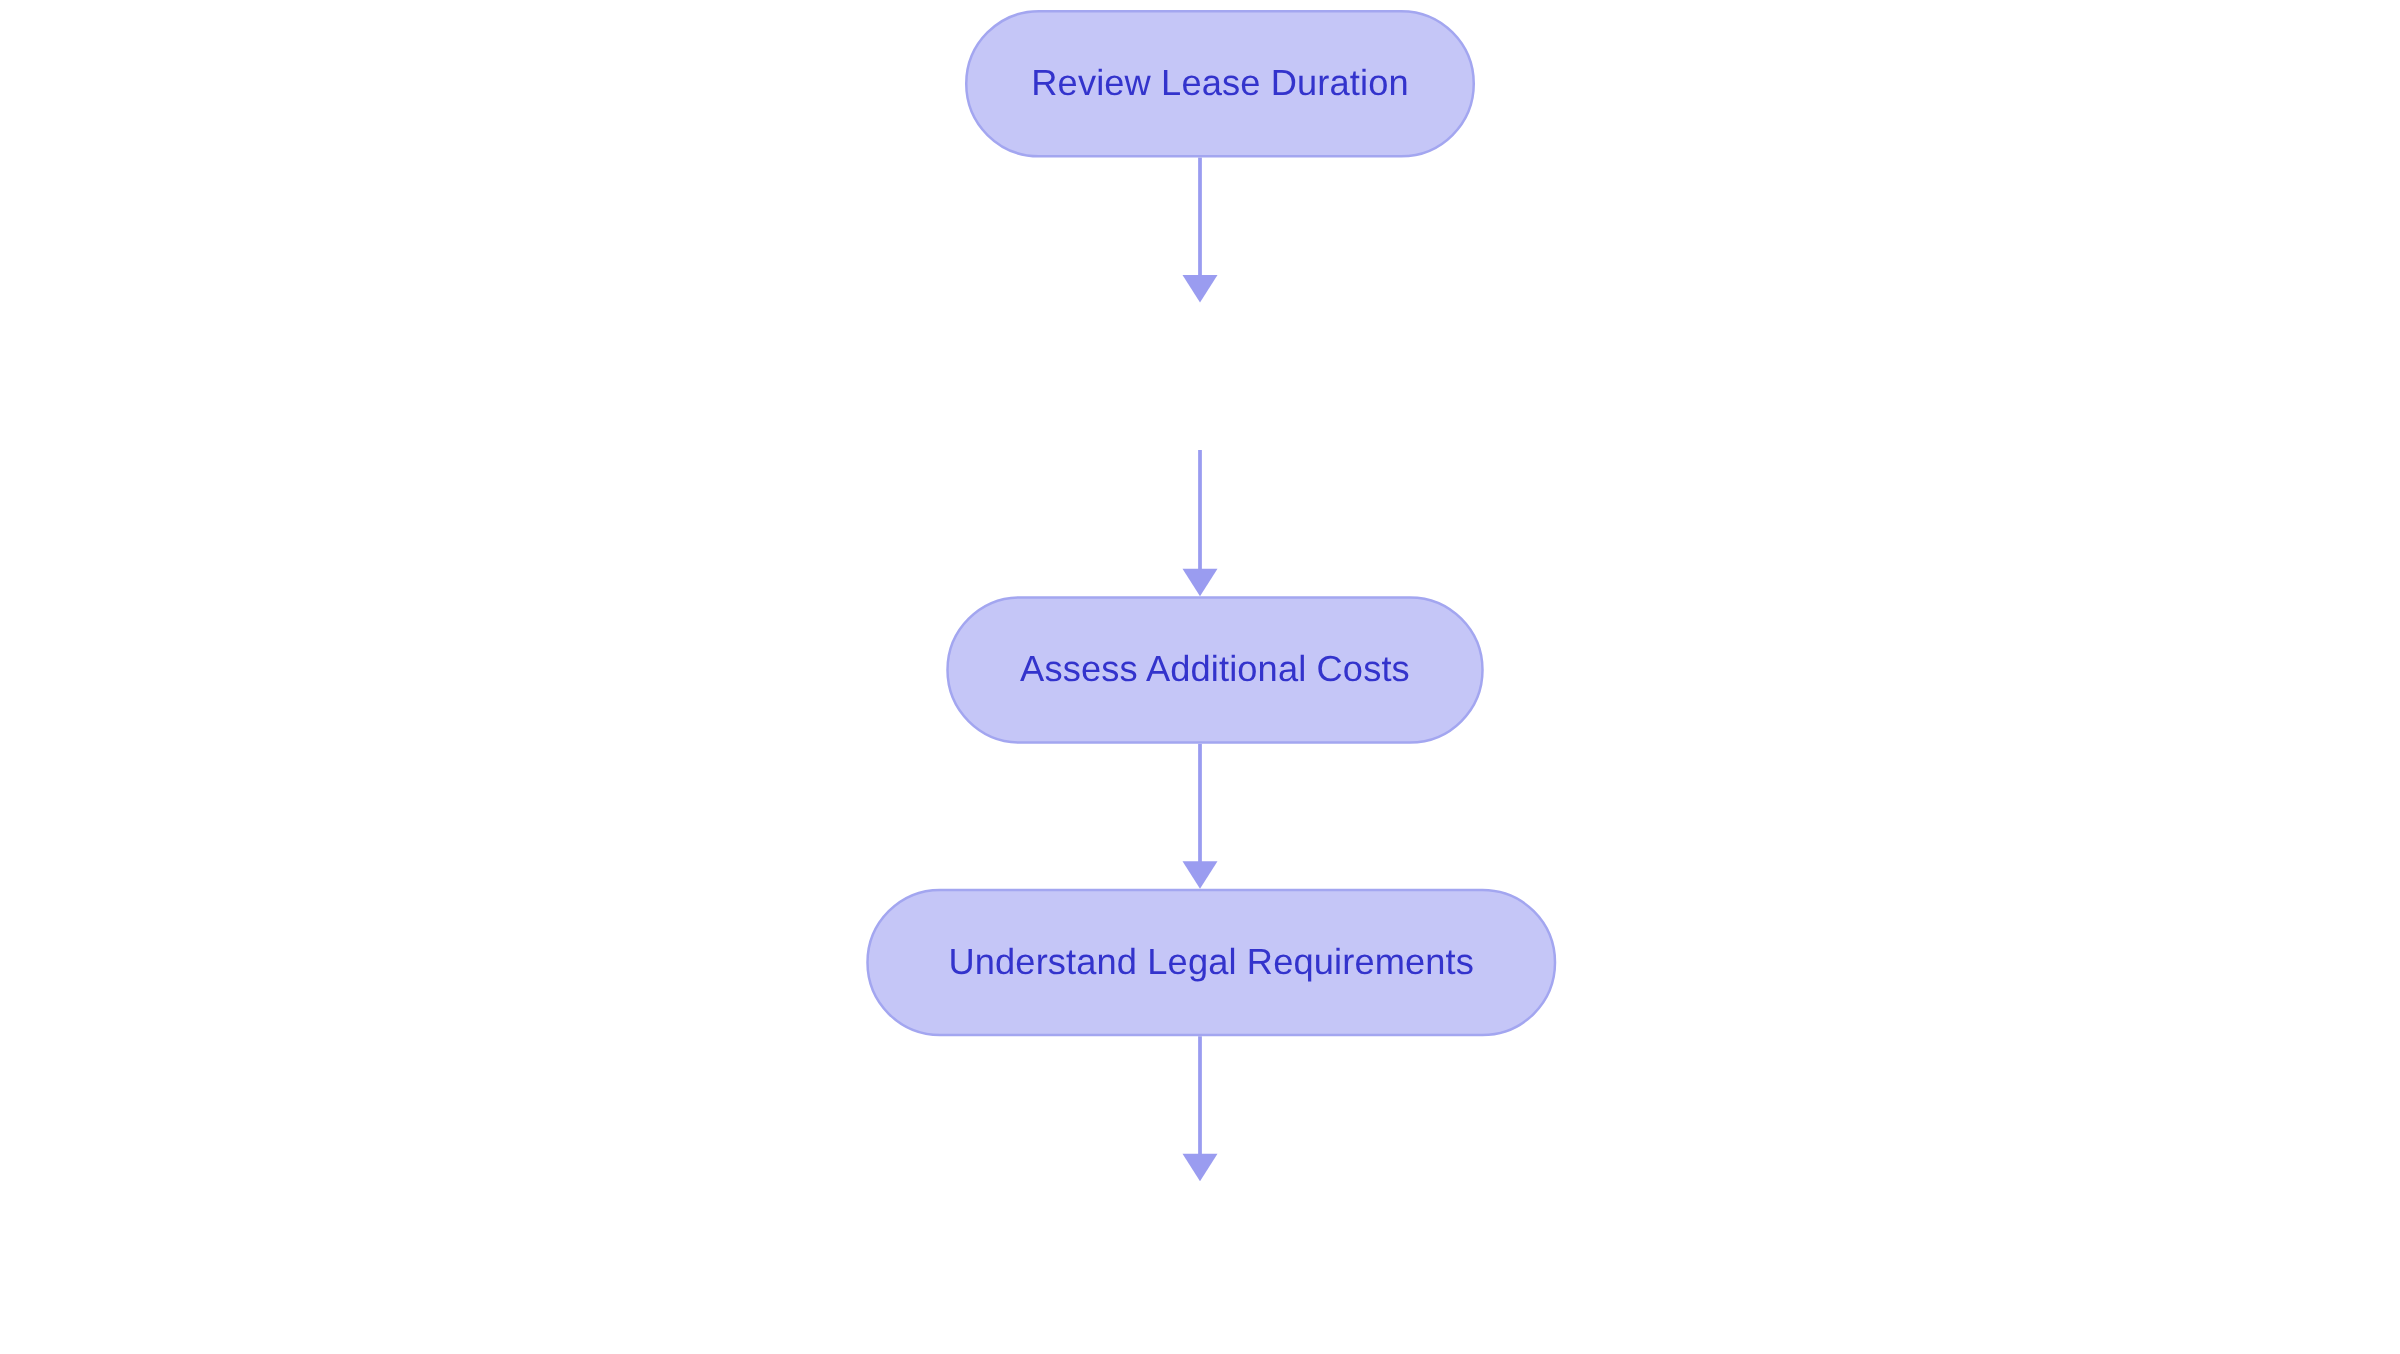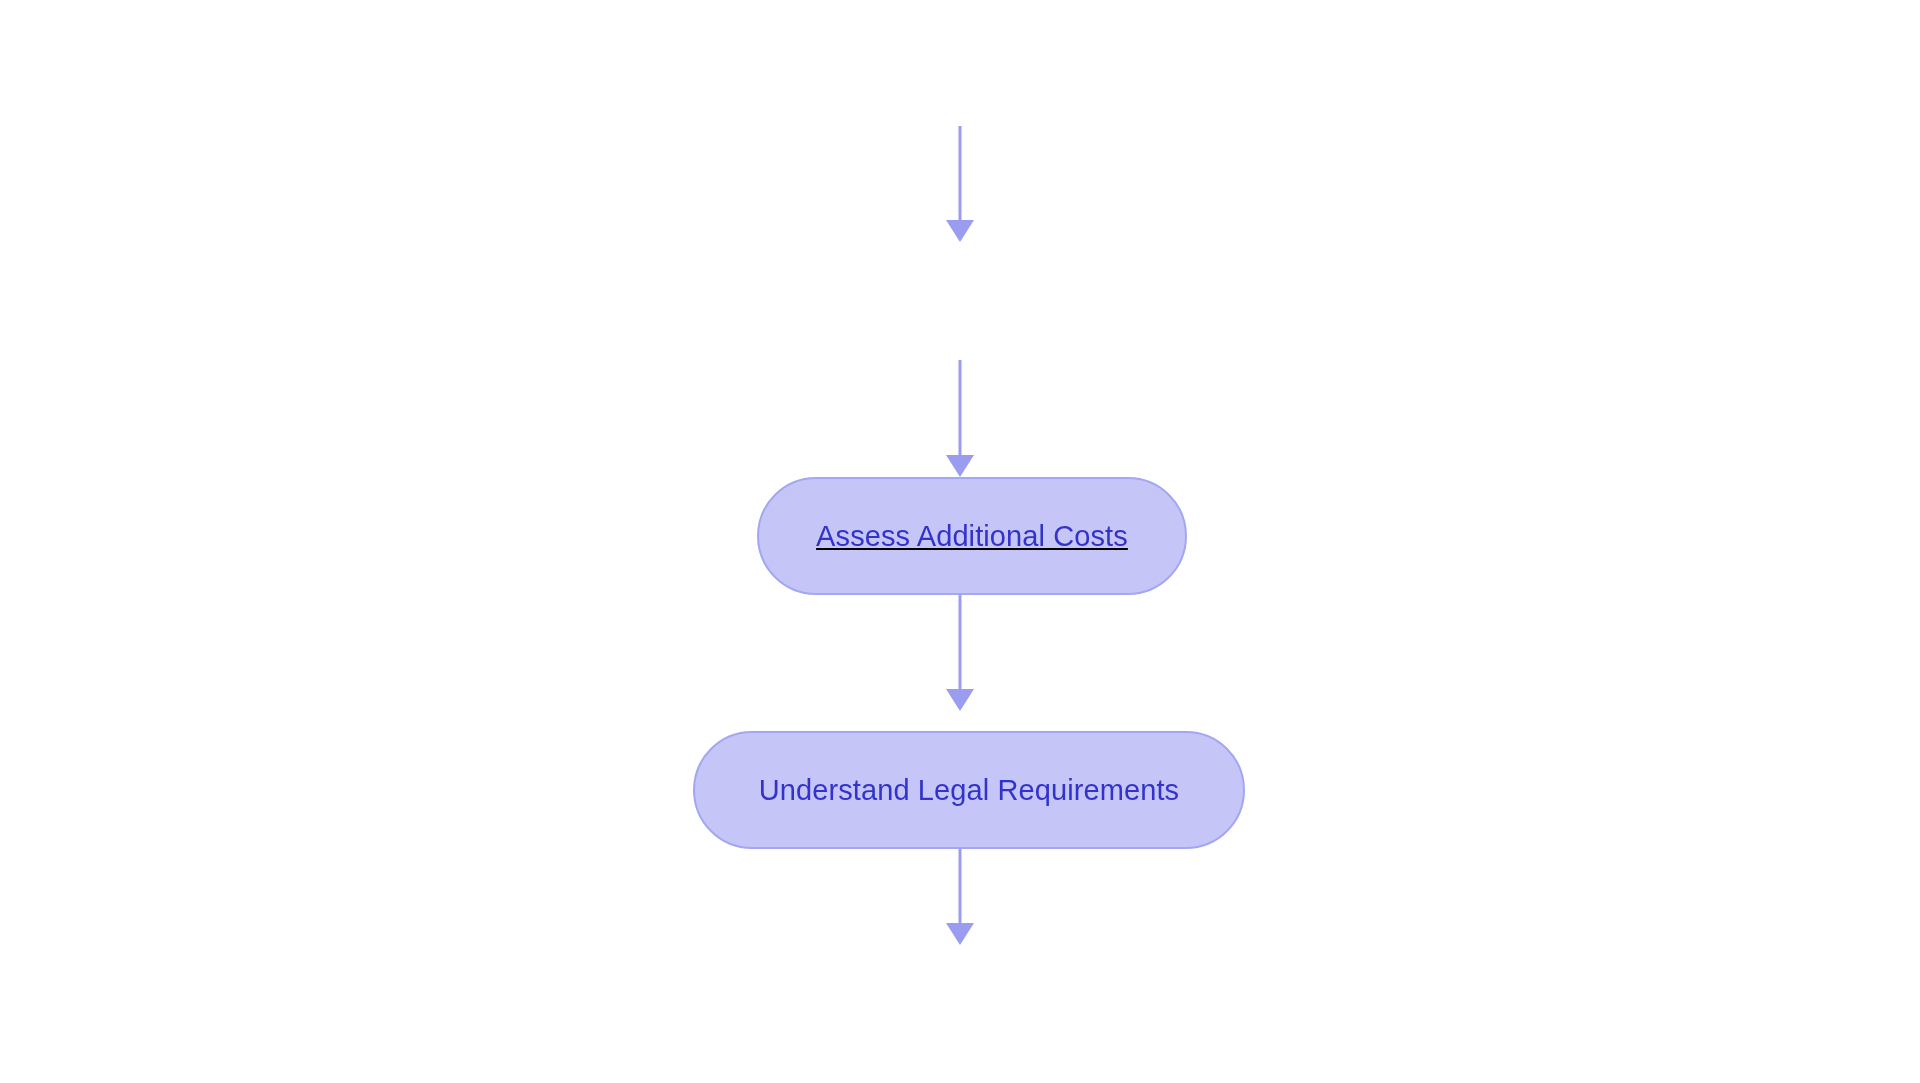--- a/index.html
+++ b/index.html
@@ -79,24 +79,27 @@
     <g>
       <line class="edge-line" x1="960" y1="595" x2="960" y2="691"></line>
       <polygon class="edge-head" points="946,689 974,689 960,711"></polygon>
     </g>
     <g>
       <line class="edge-line" x1="960" y1="829" x2="960" y2="925"></line>
       <polygon class="edge-head" points="946,923 974,923 960,945"></polygon>
     </g>
   </svg>
 
+  <div class="flow-node" style="left:772px; top:8px; width:408px;">
+    <span class="flow-node-label">Review Lease Duration</span>
+  </div>
 
 
-  <div class="flow-node" style="left:757px; top:477px; width:430px;text-decoration:underline;">
+  <div class="flow-node" style="left:757px; top:477px; width:430px;">
     <span class="flow-node-label">Assess Additional Costs</span>
   </div>
 
-  <div class="flow-node" style="left:693px; top:711px; width:552px;margin-top:20px;">
+  <div class="flow-node" style="left:693px; top:711px; width:552px;">
     <span class="flow-node-label">Understand Legal Requirements</span>
   </div>
 
 
 </div>
 
 </body></html>

